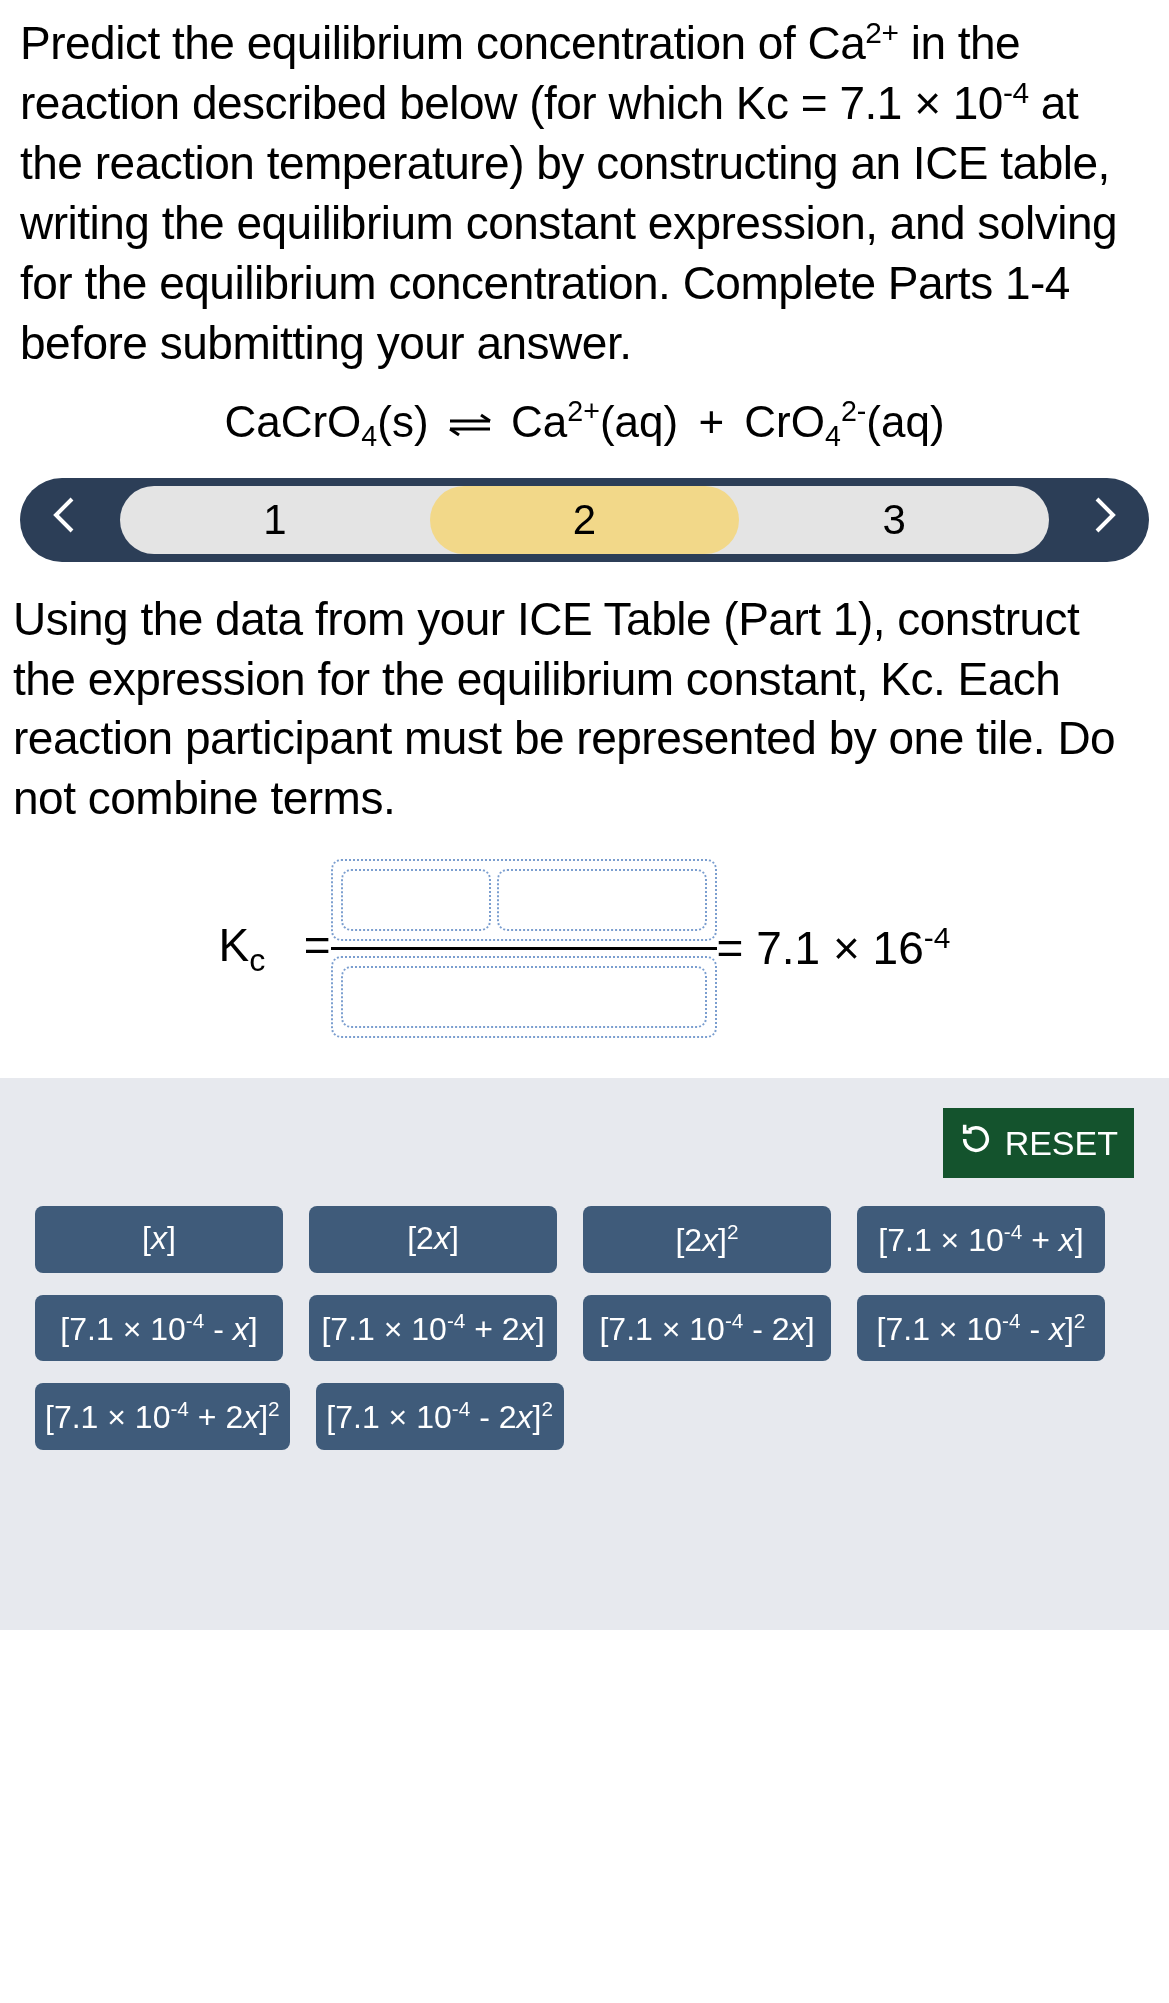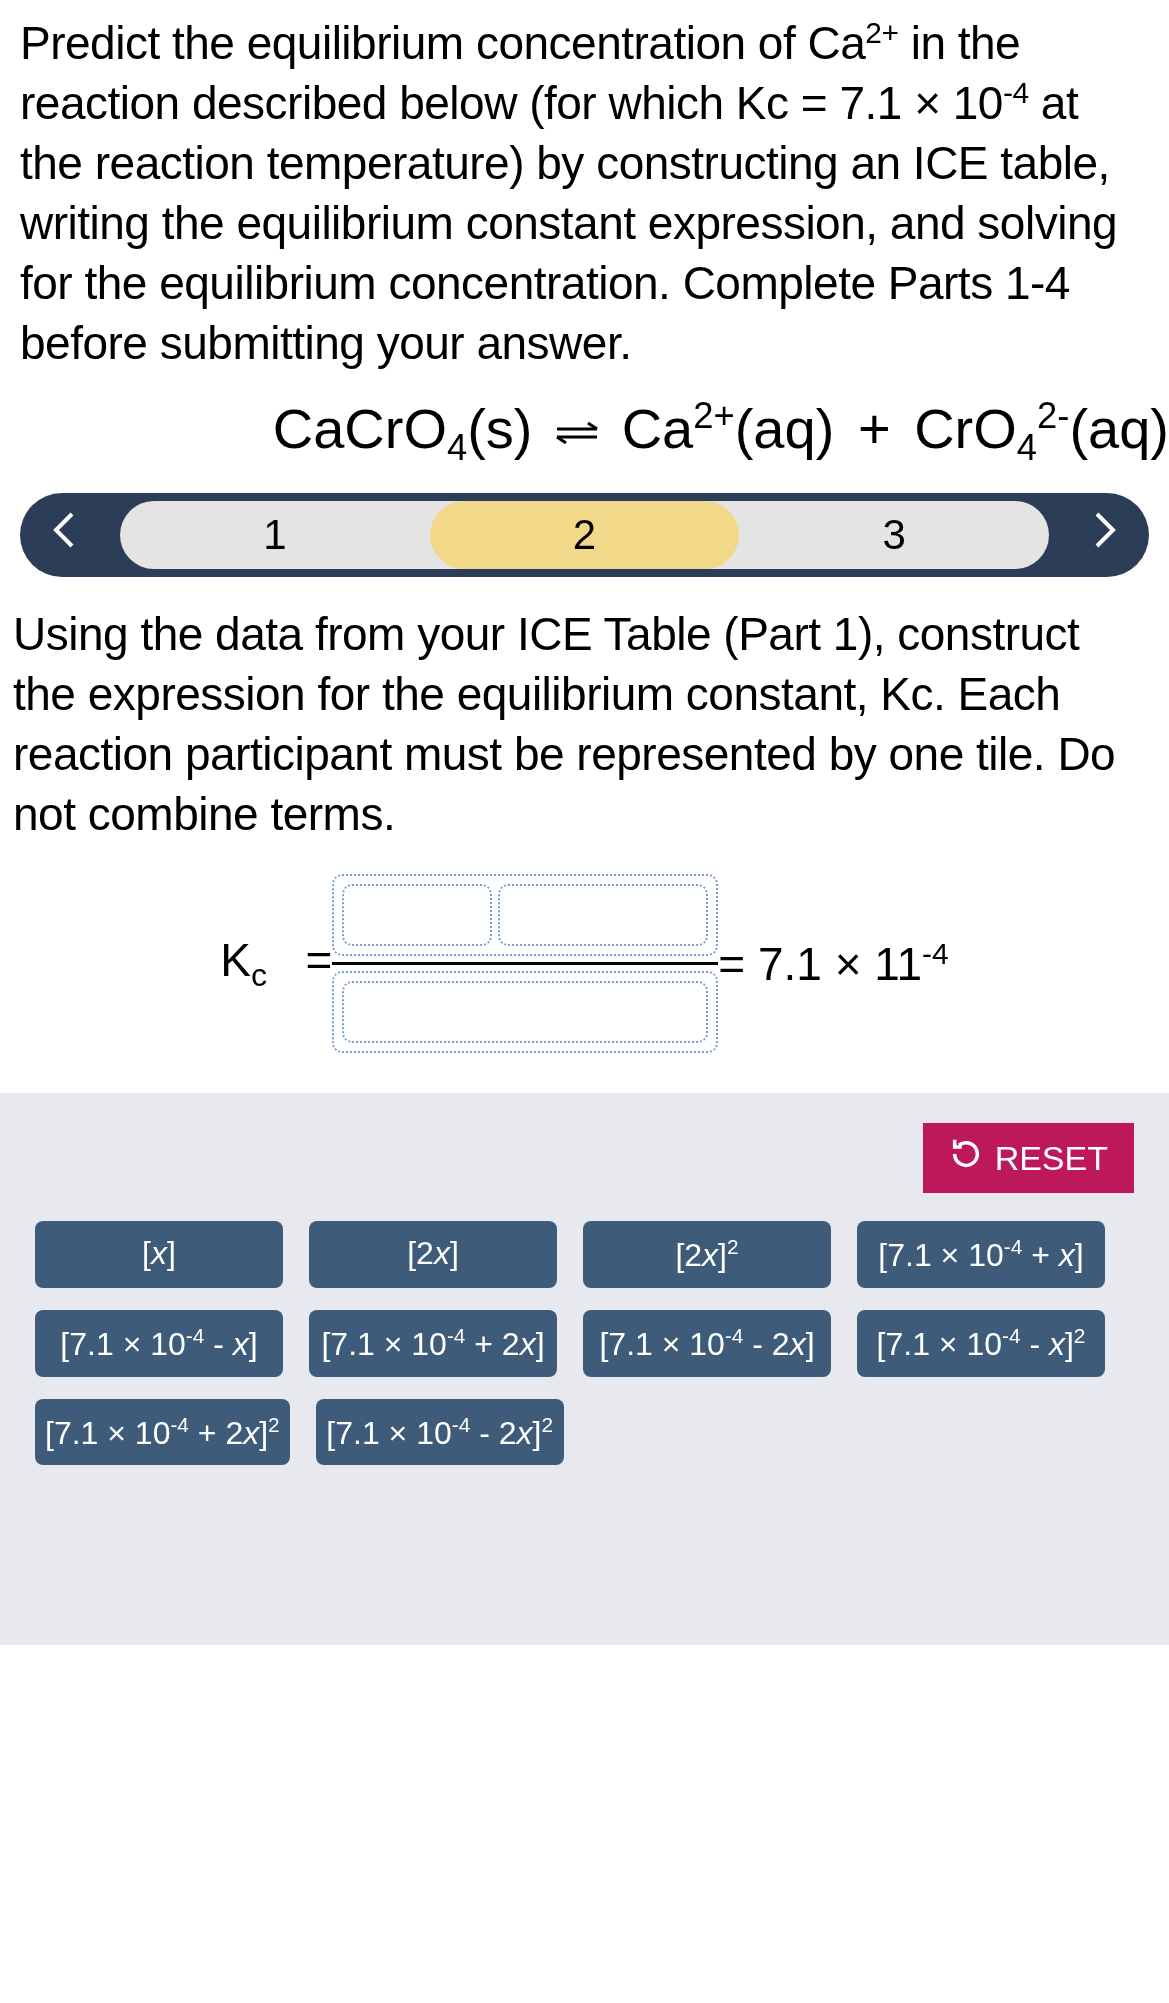--- a/index.html
+++ b/index.html
@@ -9,22 +9,22 @@
     width: 1169px;
     color: #000;
   }
   .question-text {
     font-size: 46px;
     line-height: 1.3;
     padding: 14px 20px 10px 20px;
     letter-spacing: -0.5px;
   }
   .equation {
-    font-size: 56px;
-    text-align: right;
+    font-size: 44px;
+    text-align: center;
     padding: 12px 0 24px 0;
   }
   .sub { font-size: 0.65em; vertical-align: sub; }
   .sup { font-size: 0.65em; vertical-align: super; }
   .eq-arrow { display:inline-block; position:relative; padding:0 4px; }
 
   
   .stepper {
     margin: 0 20px 18px 20px;
     height: 84px;
@@ -123,24 +123,24 @@
   .tile-bank {
     background: #e7e9ee;
     padding: 30px 35px 180px 35px;
   }
   .reset-row {
     display: flex;
     justify-content: flex-end;
     margin-bottom: 28px;
   }
   .reset-btn {
-    background: #be185d;
+    background: #14532d;
     color: #fff;
     font-size: 34px;
-    padding: 14px 26px;
+    padding: 14px 16px;
     display: flex;
     align-items: center;
     gap: 12px;
     border: none;
   }
   .reset-btn svg { width: 34px; height: 34px; }
   .tiles {
     display: flex;
     flex-wrap: wrap;
     gap: 22px 26px;
@@ -211,21 +211,21 @@
     <div class="numer">
       <div class="drop-slot"></div>
       <div class="drop-slot"></div>
     </div>
     <div class="fracbar"></div>
     <div class="denom">
       <div class="drop-slot"></div>
     </div>
   </div>
   <span class="kc-val">
-    <span>= 7.1 × 11</span><span class="sup">-4</span>
+    <span>= 7.1 × 16</span><span class="sup">-4</span>
   </span>
 </div>
 
 <div class="tile-bank">
   <div class="reset-row">
     <button class="reset-btn">
       <span>
         <svg viewBox="0 0 24 24" fill="none" stroke="#fff" stroke-width="2.5">
           <path d="M4 12a8 8 0 1 0 3-6.2"></path>
           <polyline points="4,2 4,7 9,7"></polyline>

